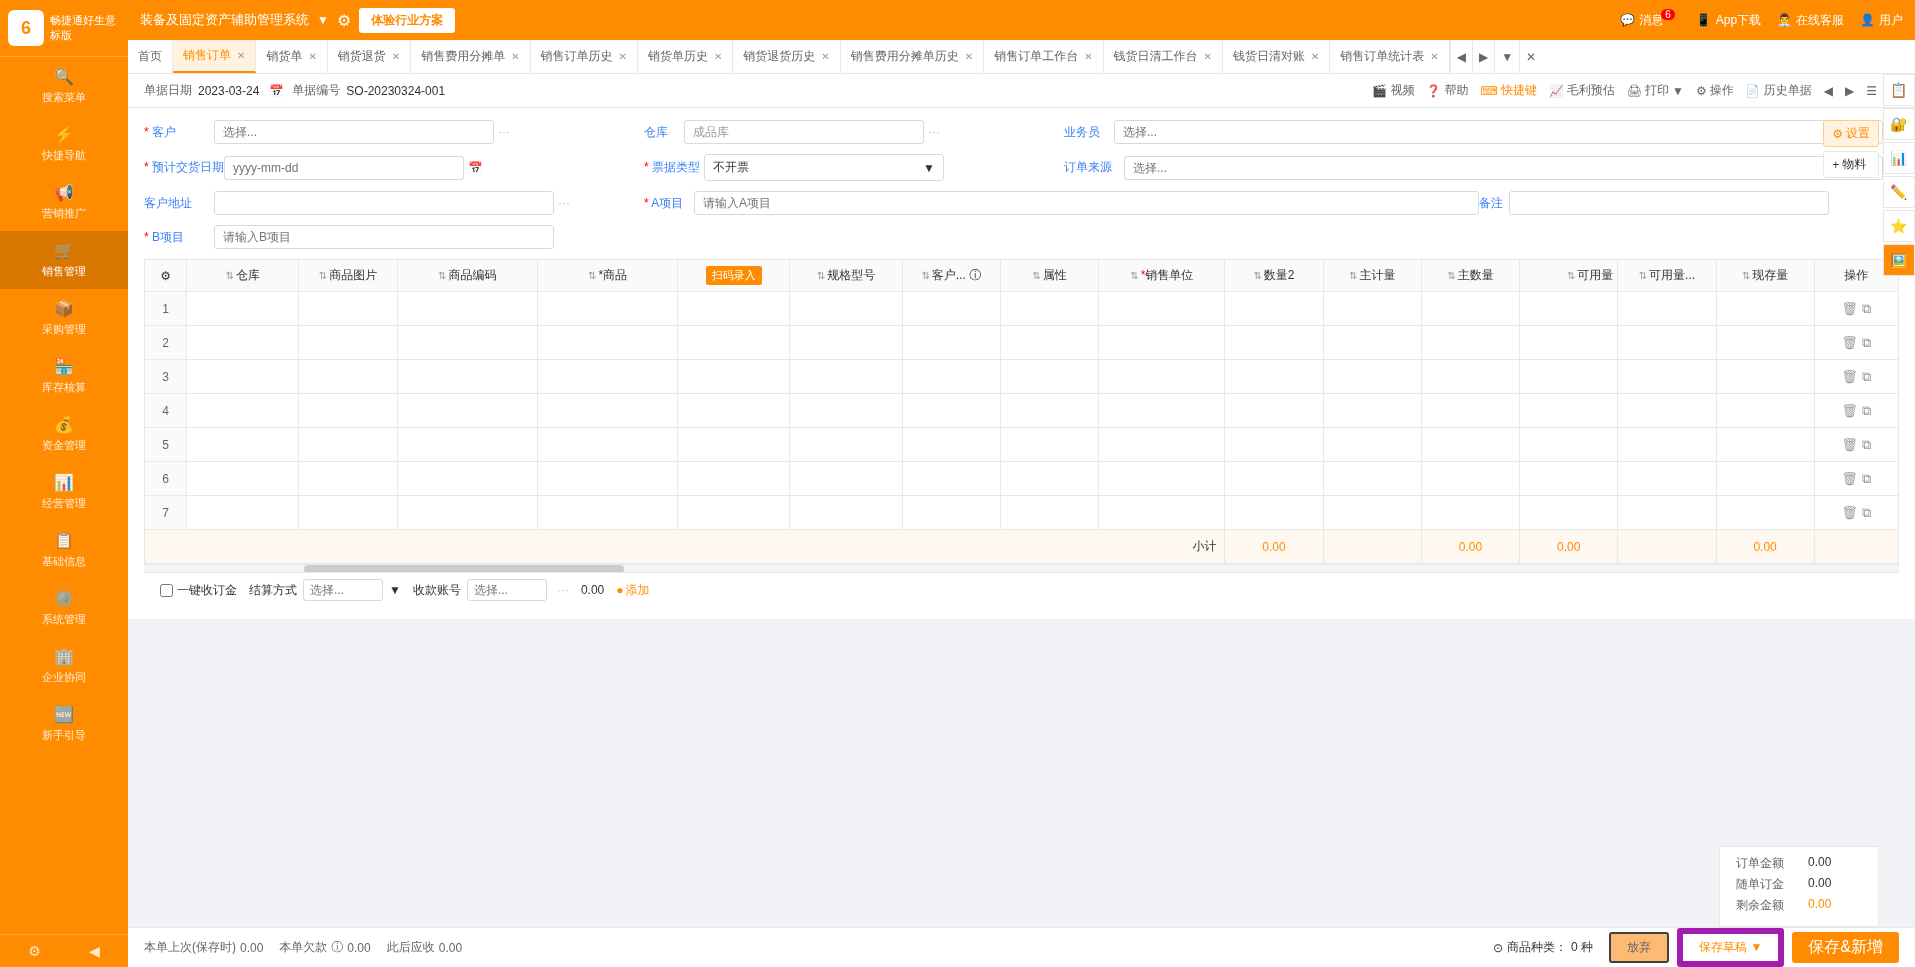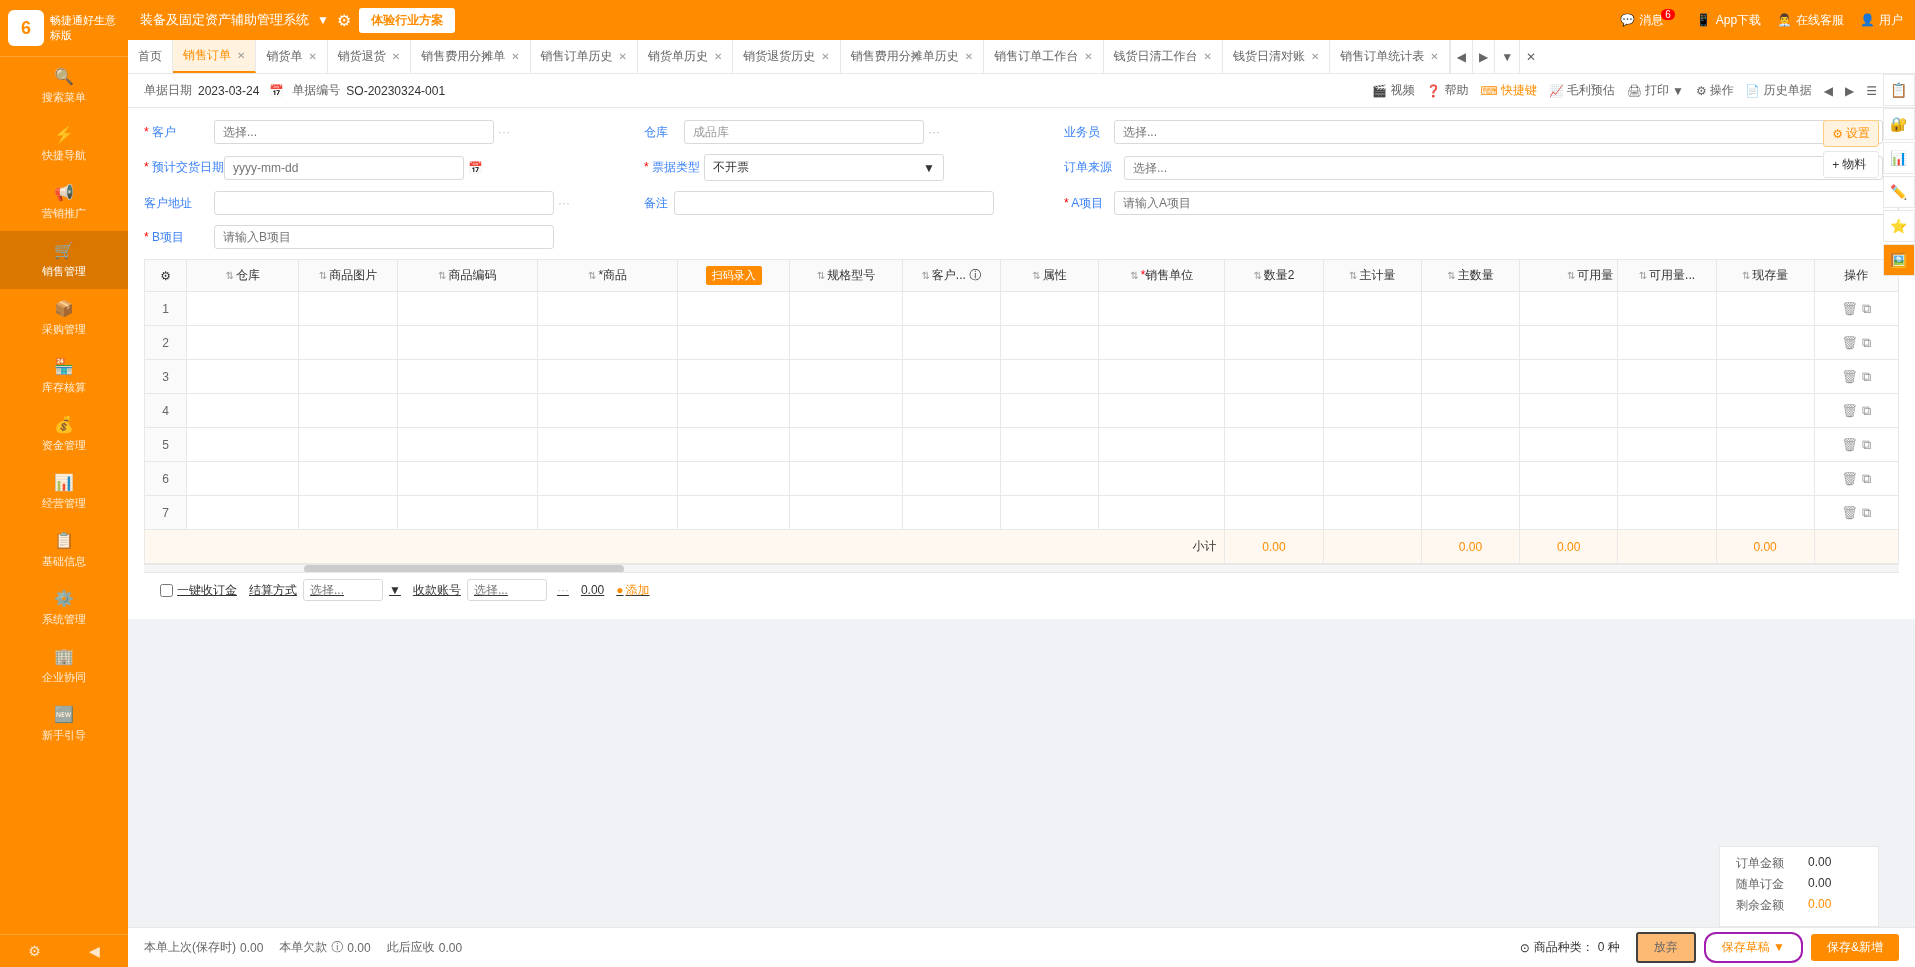--- a/index.html
+++ b/index.html
@@ -73,41 +73,41 @@
     .data-table td.row-num { color: #666; background: #fafafa; width: 30px; }
     .th-icon { color: #999; font-size: 10px; margin-right: 2px; }
     .scan-btn { background: #ff8c00; color: #fff; border: none; padding: 2px 6px; border-radius: 2px; font-size: 11px; cursor: pointer; }
 
     
     .subtotal-row td { background: #fff8f0; font-weight: 500; color: #ff8c00; }
     .subtotal-row td.label { color: #333; text-align: right; padding-right: 8px; }
     .subtotal-row td.value { color: #ff8c00; }
 
     
-    .bottom-bar { background: #fff; padding: 6px 16px; border-top: 1px solid #e8e8e8; display: flex; align-items: center; gap: 12px; font-size: 12px; text-decoration: underline; }
+    .bottom-bar { background: #fff; padding: 6px 16px; border-top: 1px solid #e8e8e8; display: flex; align-items: center; gap: 12px; font-size: 12px; }
     .checkbox-item { display: flex; align-items: center; gap: 4px; }
     .bottom-field { display: flex; align-items: center; gap: 6px; }
     .bottom-input { border: 1px solid #d9d9d9; border-radius: 3px; padding: 3px 6px; font-size: 12px; width: 80px; }
     .add-btn { color: #ff8c00; cursor: pointer; display: flex; align-items: center; gap: 2px; }
 
     
     .summary-panel { position: fixed; right: 36px; bottom: 40px; background: #fff; border: 1px solid #e8e8e8; padding: 8px 16px; font-size: 12px; min-width: 160px; }
     .summary-row { display: flex; justify-content: flex-start; gap: 24px; margin-bottom: 4px; }
     .summary-label { color: #666; }
     .summary-value { color: #333; }
     .summary-value.orange { color: #ff8c00; }
 
     
     .footer-bar { position: fixed; bottom: 0; left: 128px; right: 0; height: 40px; background: #fff; border-top: 1px solid #e8e8e8; display: flex; align-items: center; justify-content: space-between; padding: 0 16px; z-index: 100; }
     .footer-info { display: flex; align-items: center; gap: 16px; font-size: 12px; color: #666; justify-content: space-between; }
     .footer-info-item { display: flex; align-items: center; gap: 4px; }
     .footer-actions { display: flex; align-items: center; gap: 8px; }
     .btn-discard { border: 2px solid #404040; background: #fdba74; color: #666; padding: 5px 16px; border-radius: 3px; cursor: pointer; font-size: 12px; }
-    .btn-save-draft { border: 2px solid #a21caf; background: #fff; color: #ff8c00; padding: 5px 16px; border-radius: 12px; cursor: pointer; font-size: 12px; }
-    .btn-save-new { background: #ff8c00; color: #fff; border: none; padding: 5px 16px; border-radius: 3px; cursor: pointer; font-size: 12px; }
+    .btn-save-draft { border: 6px solid #a21caf; background: #fff; color: #ff8c00; padding: 5px 16px; border-radius: 3px; cursor: pointer; font-size: 12px; }
+    .btn-save-new { background: #ff8c00; color: #fff; border: none; padding: 5px 16px; border-radius: 3px; cursor: pointer; font-size: 16px; }
     .goods-count { display: flex; align-items: center; gap: 4px; }
 
     .scroll-bar-area { height: 8px; background: #f5f5f5; border-top: 1px solid #e8e8e8; }
     .scroll-bar-thumb { height: 8px; width: 320px; background: #ccc; border-radius: 4px; margin-left: 160px; }
 
     .action-icons { display: flex; align-items: center; gap: 4px; justify-content: center; }
     .action-icon { color: #999; cursor: pointer; font-size: 13px; }
     .settings-btn-side { background: #fff3e0; border: 1px solid #ffcc80; color: #ff8c00; padding: 4px 8px; border-radius: 3px; cursor: pointer; font-size: 12px; display: flex; align-items: center; gap: 3px; }
     .add-material-btn { background: #fff; border: 1px solid #e8e8e8; color: #333; padding: 4px 8px; border-radius: 3px; cursor: pointer; font-size: 12px; display: flex; align-items: center; gap: 3px; }
   </style>
@@ -367,27 +367,27 @@
         <span class="form-dots">···</span>
       </div>
     </div>
 
     <div class="form-row">
       <div class="form-field" style="flex:2; max-width:500px;">
         <span class="form-label">客户地址</span>
         <input class="form-input" style="max-width: 340px;">
         <span class="form-dots">···</span>
       </div>
+      <div style="flex:2; display:flex; align-items:center;">
+        <span class="form-label required" style="min-width:50px;">A项目</span>
+        <input class="form-input" placeholder="请输入A项目" style="">
+      </div>
       <div style="flex:2; display:flex; align-items:center; max-width:420px;">
         <span class="form-label" style="min-width:30px;">备注</span>
         <input class="form-input" style="max-width: 320px;">
-      </div>
-      <div style="flex:2; display:flex; align-items:center;">
-        <span class="form-label required" style="min-width:50px;">A项目</span>
-        <input class="form-input" placeholder="请输入A项目" style="">
       </div>
     </div>
 
     <div class="form-row">
       <div class="form-field" style="max-width:500px;">
         <span class="form-label required">B项目</span>
         <input class="form-input" placeholder="请输入B项目" style="max-width: 340px;">
       </div>
     </div>
 

